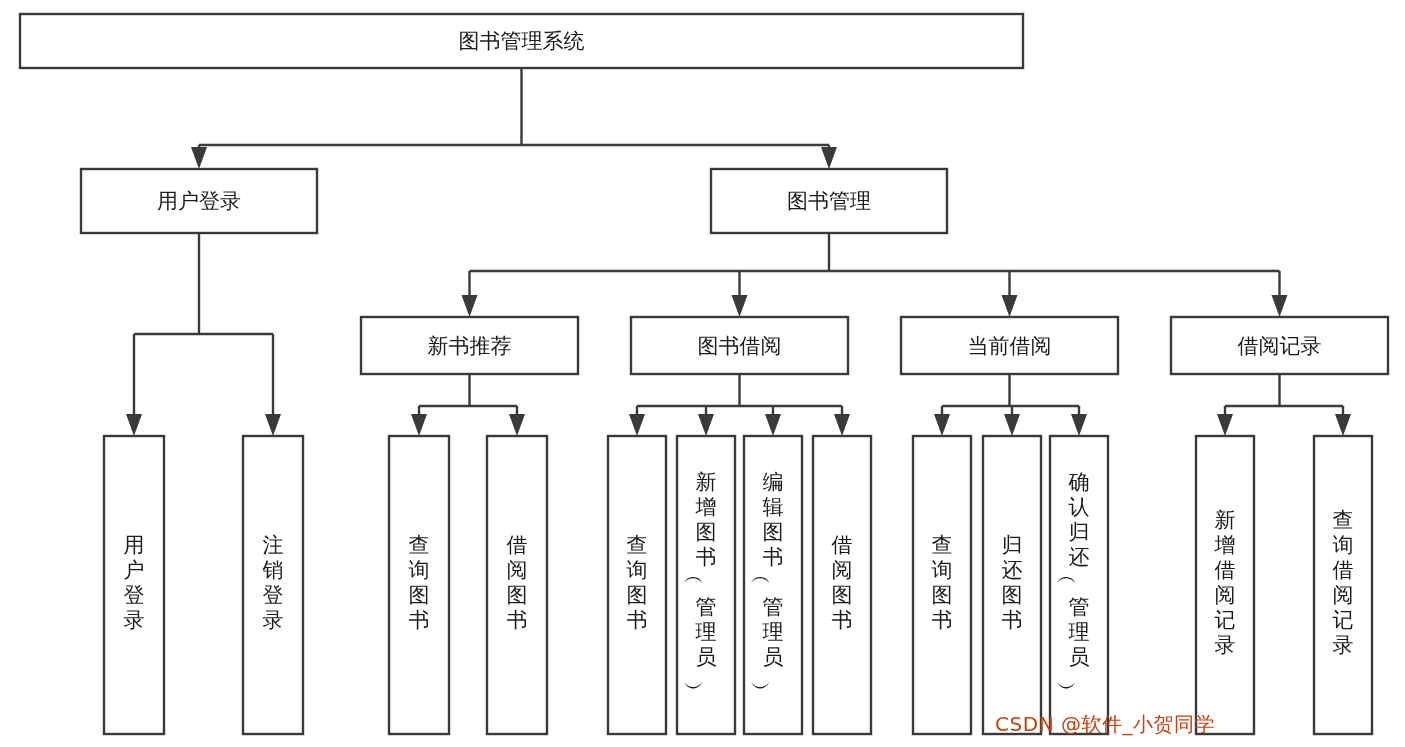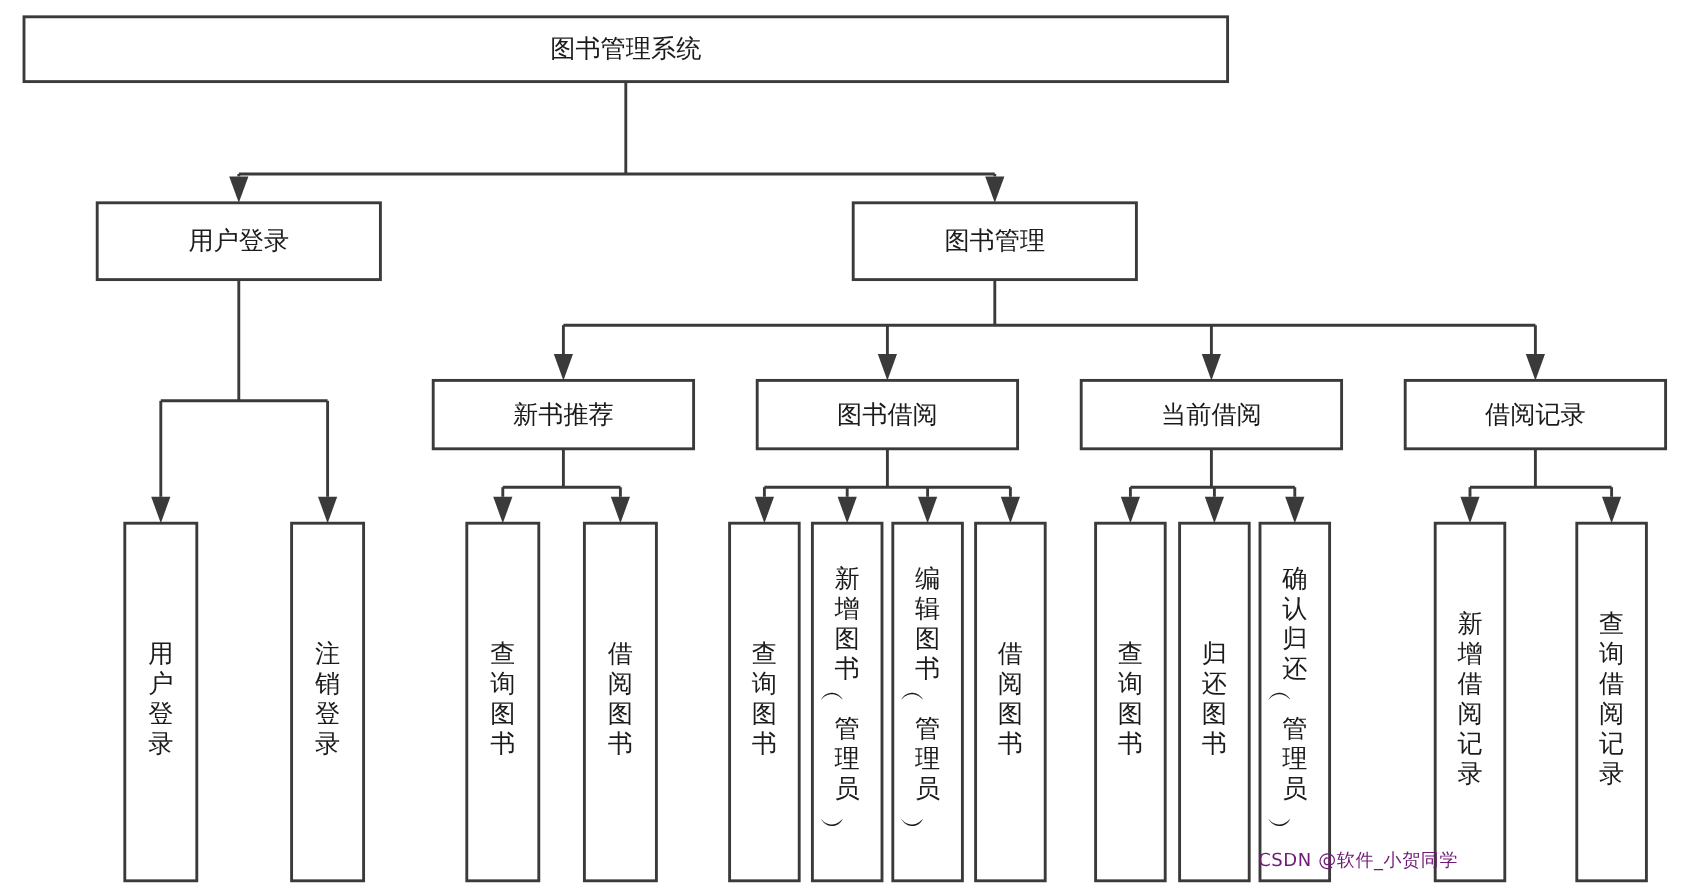--- a/index.html
+++ b/index.html
@@ -54,24 +54,24 @@
   }
   .node-label-vertical {
     font-family: "DejaVu Sans", "Liberation Sans", sans-serif;
     fill: #1b1b1b;
     font-size: 21px;
     text-anchor: middle;
   }
   .watermark-text {
     position: absolute;
     right: 8px;
-    bottom: 20px;
-    font-family: "DejaVu Sans", "Liberation Sans", sans-serif;
-    font-size: 15px;
-    color: #701a75;
+    bottom: 9px;
+    font-family: "DejaVu Sans", "Liberation Sans", sans-serif;
+    font-size: 20px;
+    color: #c2410c;
     letter-spacing: 0.5px;
     white-space: nowrap;
     pointer-events: none;
     user-select: none;
   }
 </style>
 </head>
 <body>
 
 <div id="diagram-root">

